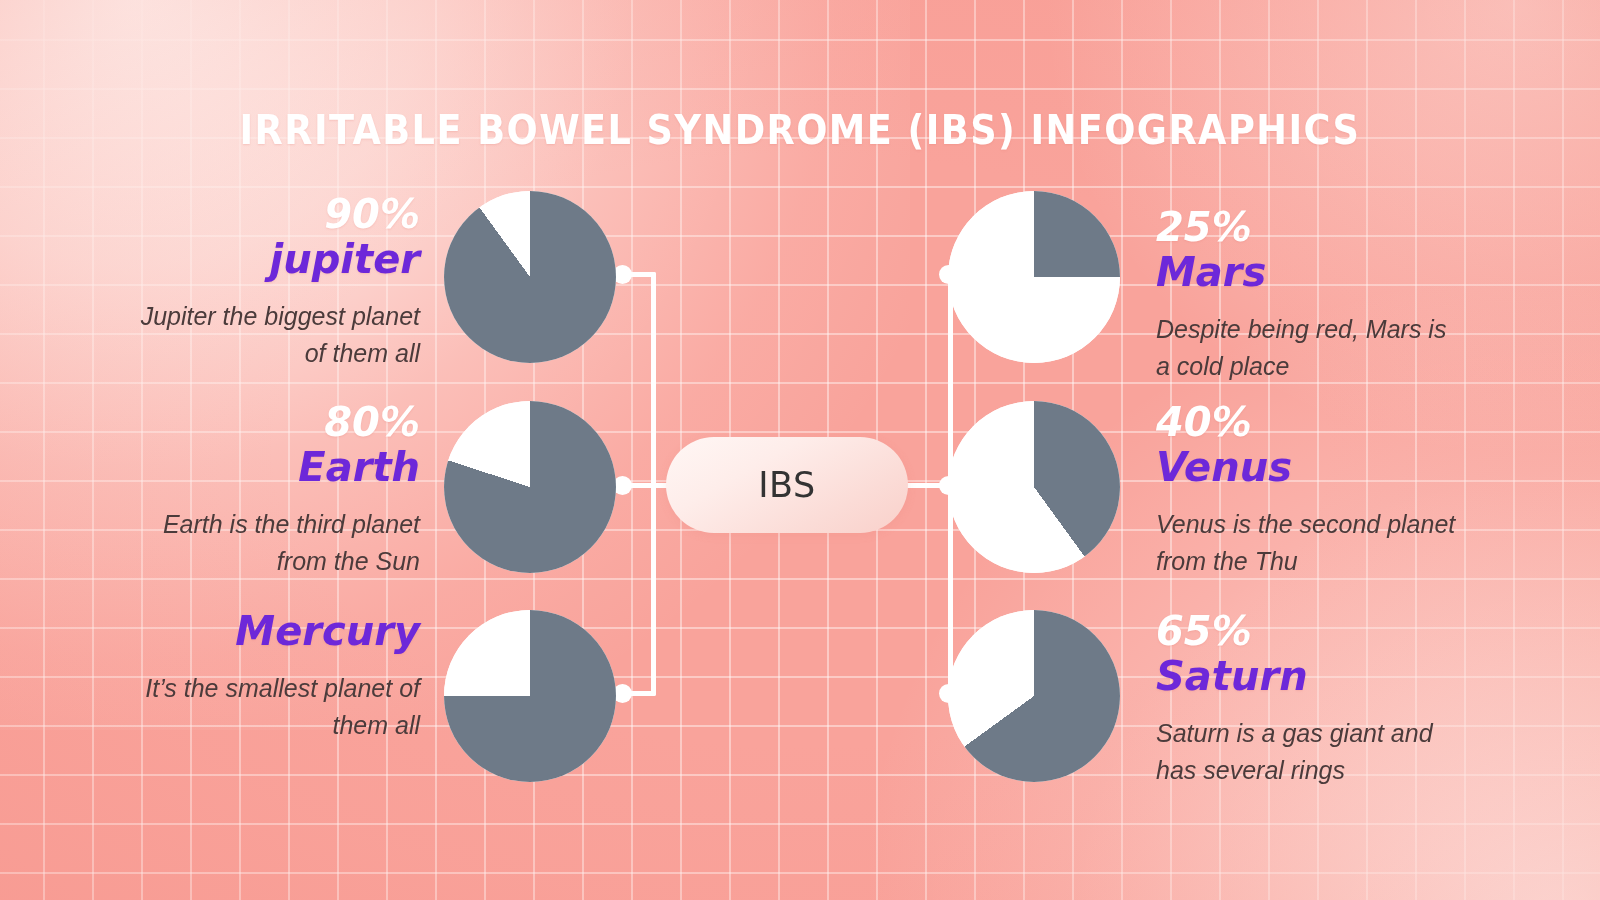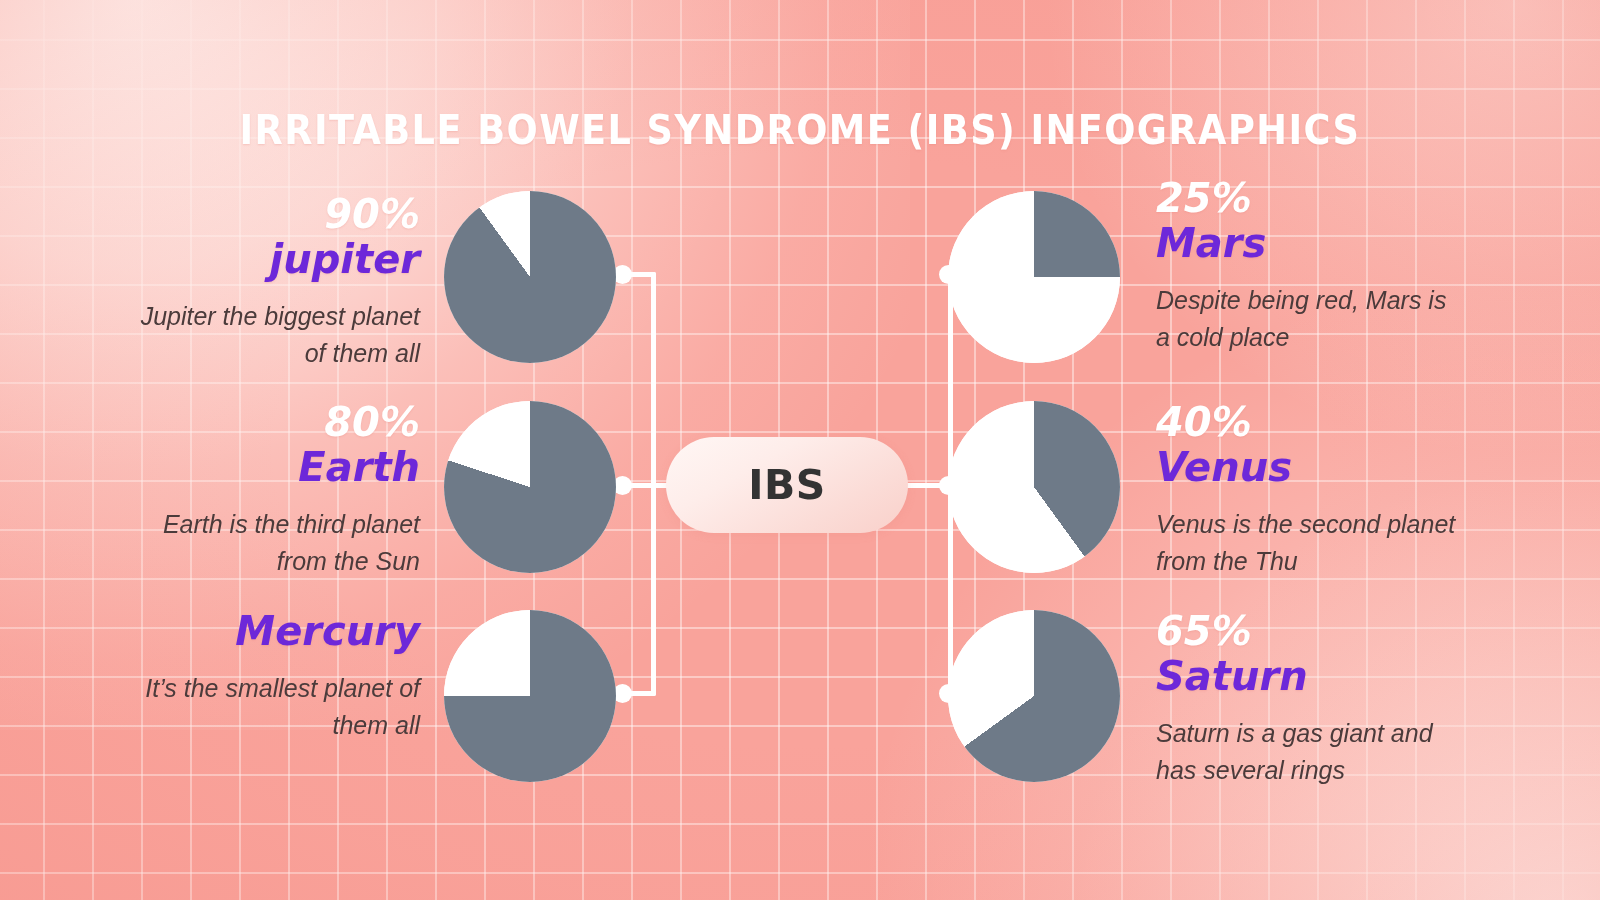--- a/index.html
+++ b/index.html
@@ -162,22 +162,22 @@
         #FEEDEA 34%,
         #FBDCD7 72%,
         #F9D0CA 100%);
     display: flex;
     align-items: center;
     justify-content: center;
     box-shadow: 0 2px 10px rgba(222,118,108,0.13);
   }
   .pill-label {
     color: #333333;
-    font-size: 41px;
-    font-weight: 700;
+    font-size: 35px;
+    font-weight: 400;
     letter-spacing: 0.5px;
     font-family: "DejaVu Sans", "Liberation Sans", sans-serif;
   }
 </style>
 </head>
 <body>
 
 <div id="slide">
 
   <div class="grid-layer"></div>
@@ -242,21 +242,21 @@
     <div class="pct">80%</div>
     <div class="planet">Earth</div>
     <div class="desc">Earth is the third planet from the Sun</div>
   </div>
 
   <div class="entry left" style="left:120px; top:609px; width:300px;">
     <div class="planet">Mercury</div>
     <div class="desc">It’s the smallest planet of them all</div>
   </div>
 
-  <div class="entry right" style="left:1156px; top:176px; width:310px;">
+  <div class="entry right" style="left:1156px; top:205px; width:310px;">
     <div class="pct">25%</div>
     <div class="planet">Mars</div>
     <div class="desc">Despite being red, Mars is a cold place</div>
   </div>
 
   <div class="entry right" style="left:1156px; top:400px; width:310px;">
     <div class="pct">40%</div>
     <div class="planet">Venus</div>
     <div class="desc">Venus is the second planet from the Thu</div>
   </div>

